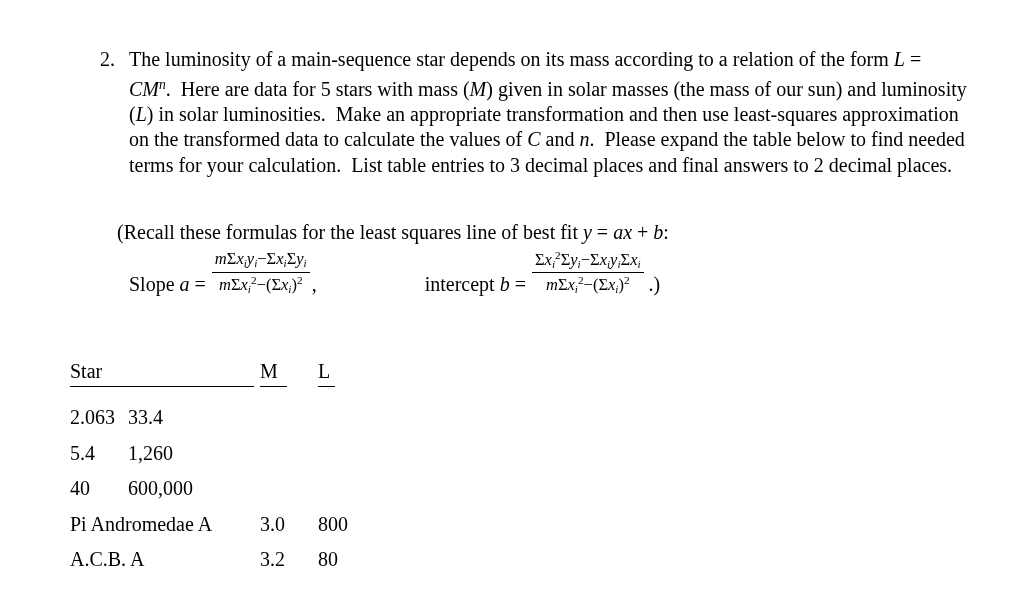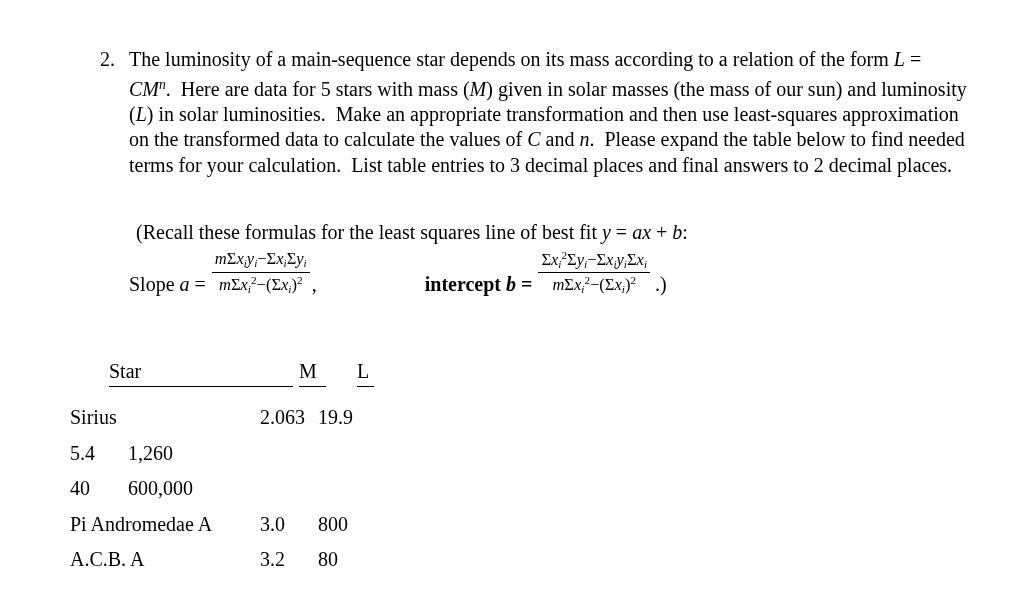--- a/index.html
+++ b/index.html
@@ -25,35 +25,35 @@
     display: flex;
     font-size: 20px;
     line-height: 25.2px;
   }
   .pnum { flex: 0 0 29px; }
   .ptext { flex: 1; }
 
   
   .recall {
     position: absolute;
-    left: 136px; top: 221px;
+    left: 117px; top: 221px;
     font-size: 20px;
   }
 
   
   .formula-line {
     position: absolute;
     left: 129px; top: 242px;
     height: 54px;
     display: flex;
     align-items: flex-end;
     font-size: 20px;
   }
   .flabel { white-space: pre; }
-  .flabel.intercept { margin-left: 108px; font-weight: bold; }
+  .flabel.intercept { margin-left: 108px; }
   .frac {
     display: inline-flex;
     flex-direction: column;
     align-items: center;
     font-size: 16.5px;
     line-height: 1.15;
     margin-left: 6px;
     font-family: Liberation Serif, serif;
   }
   .frac .fnum { border-bottom: 1.4px solid #000; padding: 0 3px 1.5px; white-space: pre; }
@@ -63,21 +63,21 @@
 
   
   .startable {
     position: absolute;
     left: 70px; top: 359px;
     font-size: 20px;
   }
   .thead { display: flex; line-height: 24px; margin-bottom: 18px; }
   .th.star { width: 190px; }
   .th.m    { width: 58px; }
-  .thu { display: inline-block; border-bottom: 1.6px solid #000; padding-bottom: 3px; margin-left: 39px; }
+  .thu { display: inline-block; border-bottom: 1.6px solid #000; padding-bottom: 3px; }
   .thu.u-star { width: 184px; }
   .thu.u-m    { width: 27px; }
   .thu.u-l    { width: 17px; }
   .trow { display: flex; line-height: 25px; margin-top: 10.5px; }
   .td.star { width: 190px; }
   .td.m    { width: 58px; }
 </style>
 </head>
 <body>
 
@@ -105,23 +105,22 @@
     <span class="fclose"> .)</span>
   </div>
 
   <div class="startable">
     <div class="thead">
       <span class="th star"><span class="thu u-star">Star</span></span>
       <span class="th m"><span class="thu u-m">M</span></span>
       <span class="th l"><span class="thu u-l">L</span></span>
     </div>
     <div class="trow">
-      <span class="td star">Sirius</span>
       <span class="td m">2.063</span>
-      <span class="td l">19.9</span>
+      <span class="td l">33.4</span>
     </div>
     <div class="trow">
       <span class="td m">5.4</span>
       <span class="td l">1,260</span>
     </div>
     <div class="trow">
       <span class="td m">40</span>
       <span class="td l">600,000</span>
     </div>
     <div class="trow">

